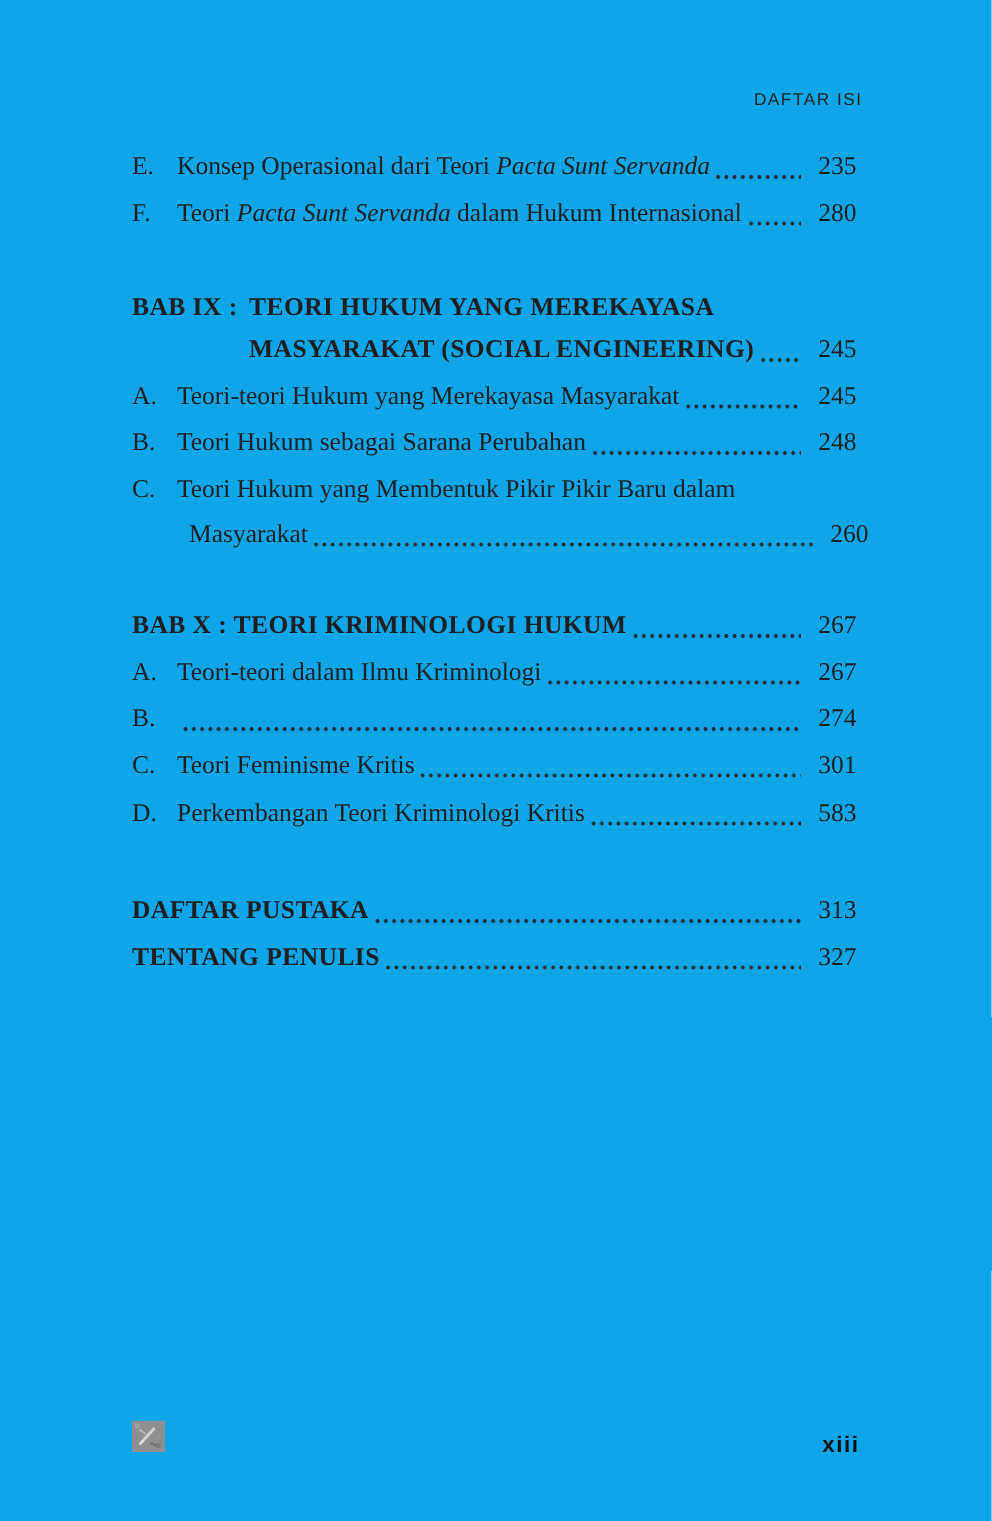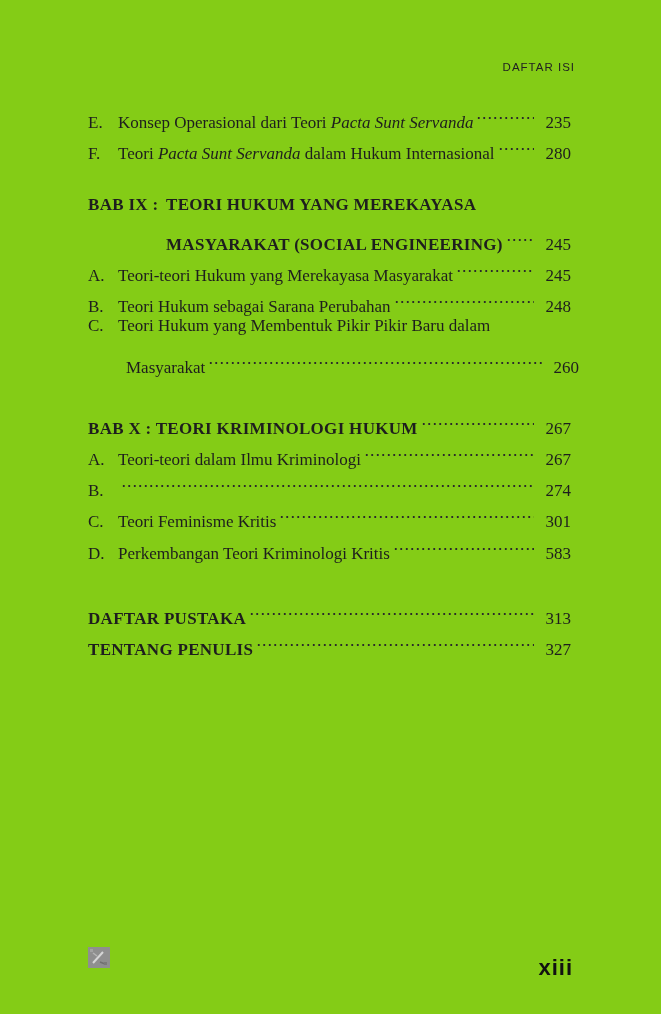--- a/index.html
+++ b/index.html
@@ -1,20 +1,20 @@
 <!DOCTYPE html>
 <html><head>
 <meta charset="utf-8">
 <style>
   html, body { margin: 0; padding: 0; background: #e8e8e8; }
   .page {
     position: relative;
     width: 661px;
     height: 1014px;
-    background: #84cc16;
+    background: #0ea5e9;
     font-family: "Liberation Serif", serif;
     color: #1e1e1e;
     overflow: hidden;
   }
   .running-head {
     position: absolute;
     top: 61px;
     right: 86px;
     font-family: "Liberation Sans", sans-serif;
     font-size: 11.5px;
@@ -40,35 +40,35 @@
   .dots {
     flex: 1 1 auto;
     min-width: 10px;
     align-self: stretch;
     margin: 0 9px 0 3px;
     background-image: radial-gradient(circle, #2a2a2a 1.05px, rgba(0,0,0,0) 1.45px);
     background-size: 5.5px 5.5px;
     background-repeat: repeat-x;
     background-position: left calc(100% - 6px);
   }
-  .pg { flex: none; width: 28px; text-align: right; margin-top: 12px; }
+  .pg { flex: none; width: 28px; text-align: right; }
   .logo {
     position: absolute;
     left: 88px;
     top: 947px;
     width: 22px;
     height: 21px;
   }
   .folio {
     position: absolute;
     top: 955px;
     right: 88px;
     font-family: "Liberation Sans", sans-serif;
     font-weight: bold;
-    font-size: 22px;
+    font-size: 15px;
     letter-spacing: 1px;
     color: #111;
   }
 </style>
 </head>
 <body>
 
 <div class="page">
 
   <div class="running-head">DAFTAR ISI</div>

